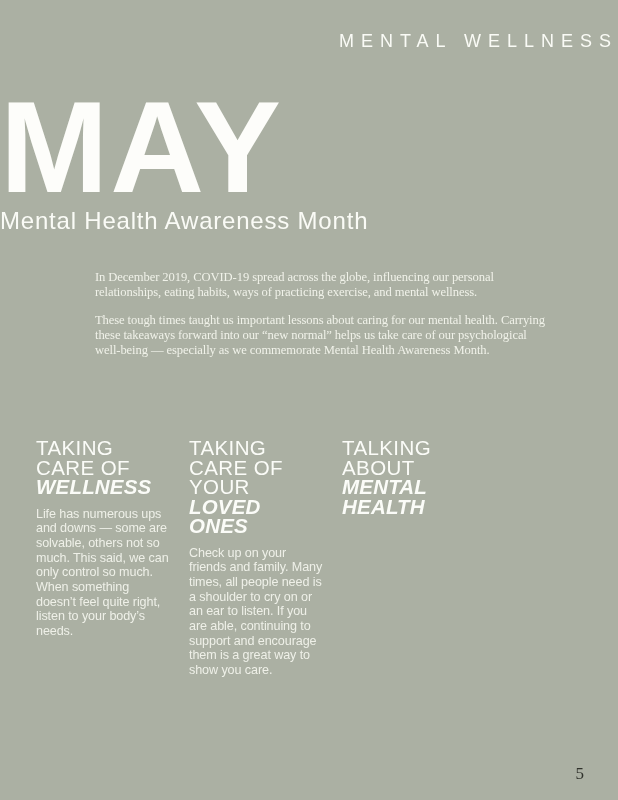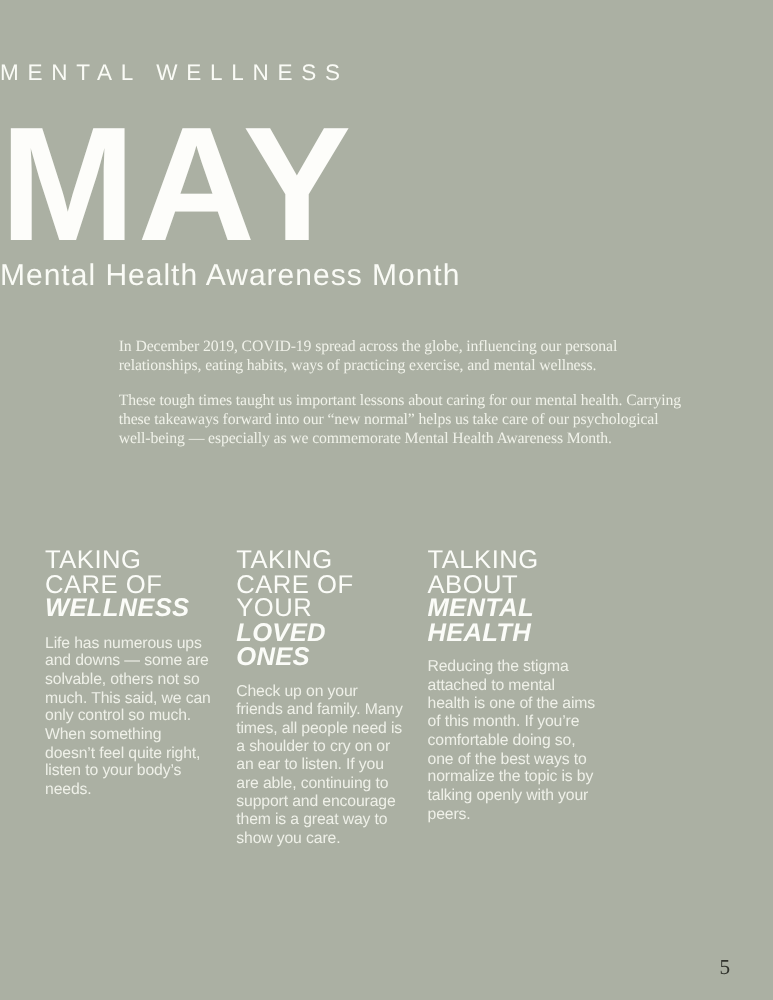--- a/index.html
+++ b/index.html
@@ -9,24 +9,24 @@
   .page {
     position: relative;
     width: 618px;
     height: 800px;
     background: #abb0a3;
     overflow: hidden;
     font-family: "Liberation Sans", sans-serif;
   }
   .kicker {
     position: absolute;
-    top: 48px;
+    top: 31px;
     left: 0;
     width: 100%;
-    text-align: left;
+    text-align: right;
     font-size: 18px;
     font-weight: 400;
     letter-spacing: 7px;
     color: #fafbf6;
     white-space: nowrap;
   }
   .month {
     position: absolute;
     top: 82px;
     left: 0;
@@ -147,20 +147,19 @@
       </h3>
       <p class="col-body">Check up on your friends and family. Many times, all people need is a shoulder to cry on or an ear to listen. If you are able, continuing to support and encourage them is a great way to show you care.</p>
     </div>
 
     <div class="column">
       <h3 class="col-heading">
         <span class="prelines">TALKING
 ABOUT</span>
         <em class="heading-em">MENTAL HEALTH</em>
       </h3>
-      <p class="col-body">Reducing the stigma attached to mental health is one of the aims of this month. If you’re comfortable doing so, one of the best ways to normalize the topic is by talking openly with your peers.</p>
     </div>
 
   </div>
 
   <div class="page-number">5</div>
 
 </div>
 
 </body></html>

